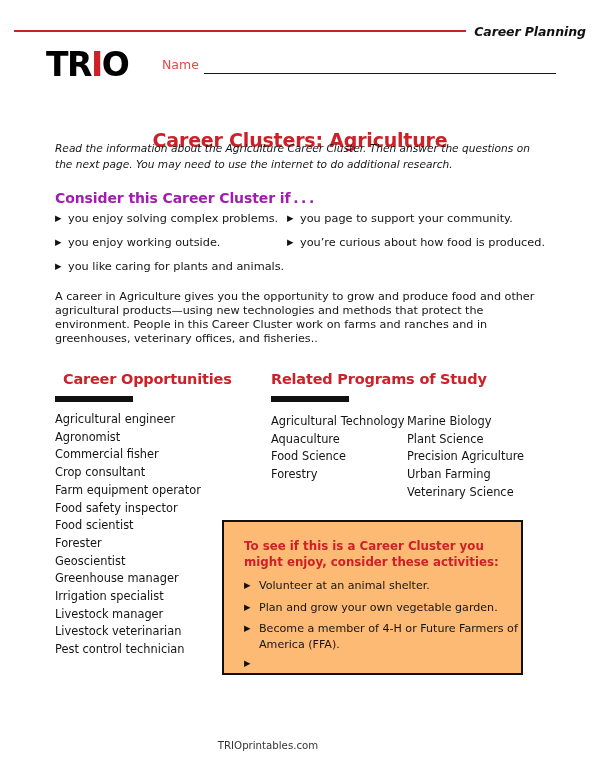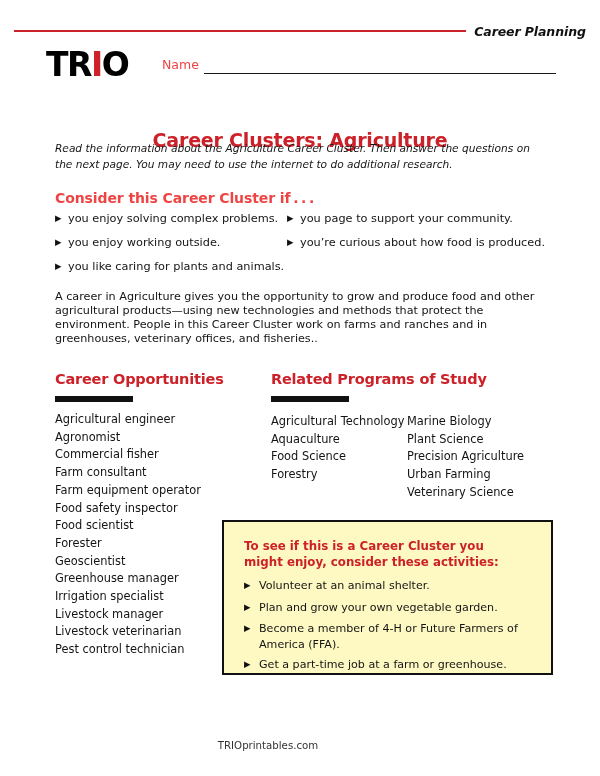--- a/index.html
+++ b/index.html
@@ -121,21 +121,21 @@
   }
 
   
   .consider-heading {
     position: absolute;
     left: 55px;
     top: 190px;
     font-family: "DejaVu Sans", sans-serif;
     font-weight: bold;
     font-size: 14px;
-    color: #ef4444;
+    color: #a21caf;
     letter-spacing: -0.1px;
   }
   .consider-cols {
     position: absolute;
     left: 55px;
     top: 212px;
     width: 495px;
     display: flex;
   }
   .consider-col {
@@ -183,21 +183,21 @@
     color: #cc2128;
     letter-spacing: -0.2px;
   }
   .col-rule {
     position: absolute;
     height: 6px;
     width: 78px;
     background: #111111;
   }
 
-  .careers-heading { left: 55px; top: 371px; }
+  .careers-heading { left: 63px; top: 371px; }
   .careers-rule { left: 55px; top: 396px; }
   .careers-list {
     position: absolute;
     left: 55px;
     top: 411px;
     width: 190px;
   }
 
   .programs-heading { left: 271px; top: 371px; }
   .programs-rule { left: 271px; top: 396px; }
@@ -216,25 +216,25 @@
     line-height: 17.7px;
     color: #141414;
     white-space: nowrap;
   }
 
   
   .activities-box {
     position: absolute;
     left: 222px;
     top: 520px;
-    width: 331px;
+    width: 301px;
     height: 155px;
     border: 2px solid #111111;
     box-sizing: border-box;
-    background: #fef9c3;
+    background: #fdba74;
   }
   .activities-title {
     position: absolute;
     left: 20px;
     top: 16px;
     width: 272px;
     font-family: "DejaVu Sans", sans-serif;
     font-weight: bold;
     font-size: 11.8px;
     line-height: 16px;
@@ -322,21 +322,21 @@
   </div>
 
   <div class="body-para">A career in Agriculture gives you the opportunity to grow and produce food and other agricultural products—using new technologies and methods that protect the environment. People in this Career Cluster work on farms and ranches and in greenhouses, veterinary offices, and fisheries..</div>
 
   <div class="col-heading careers-heading">Career Opportunities</div>
   <div class="col-rule careers-rule"></div>
   <div class="careers-list">
     <div class="plain-item">Agricultural engineer</div>
     <div class="plain-item">Agronomist</div>
     <div class="plain-item">Commercial fisher</div>
-    <div class="plain-item">Farm consultant</div>
+    <div class="plain-item">Crop consultant</div>
     <div class="plain-item">Farm equipment operator</div>
     <div class="plain-item">Food safety inspector</div>
     <div class="plain-item">Food scientist</div>
     <div class="plain-item">Forester</div>
     <div class="plain-item">Geoscientist</div>
     <div class="plain-item">Greenhouse manager</div>
     <div class="plain-item">Irrigation specialist</div>
     <div class="plain-item">Livestock manager</div>
     <div class="plain-item">Livestock veterinarian</div>
     <div class="plain-item">Pest control technician</div>
@@ -370,20 +370,19 @@
       <div class="activity-line">
         <span class="tri">▶</span>
         <span>Plan and grow your own vegetable garden.</span>
       </div>
       <div class="activity-line">
         <span class="tri">▶</span>
         <span>Become a member of 4-H or Future Farmers of America (FFA).</span>
       </div>
       <div class="activity-line">
         <span class="tri">▶</span>
-        <span>Get a part-time job at a farm or greenhouse.</span>
       </div>
     </div>
   </div>
 
   <div class="footer">TRIOprintables.com</div>
 
 </div>
 
 </body></html>

